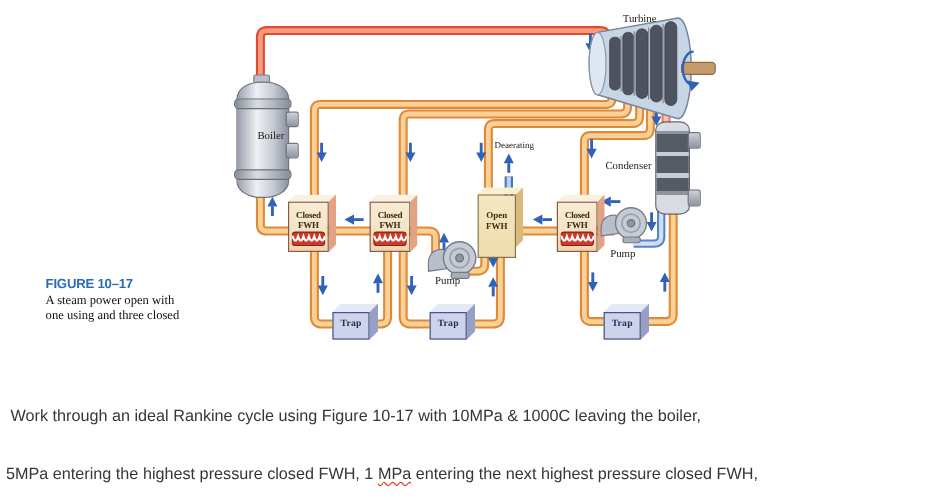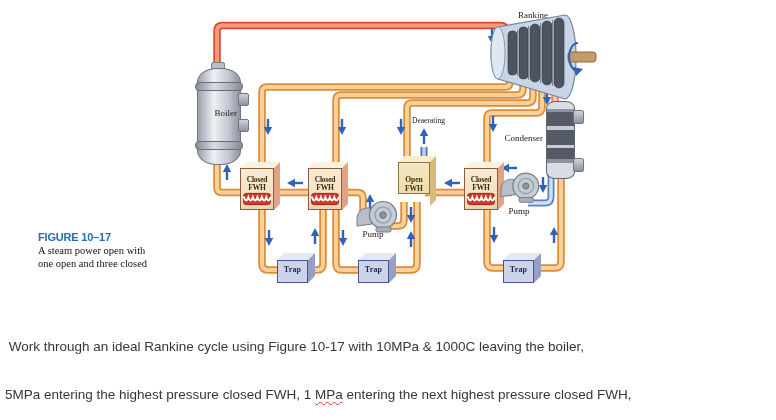--- a/index.html
+++ b/index.html
@@ -33,21 +33,21 @@
        #555b66 37% 56%,#c8ccd4 56% 61%,#555b66 61% 75%,#8d93a0 75% 80%,#d9dde3 80% 100%);}
   
   .box3d{position:absolute;z-index:2;}
   .box3d .top,.box3d .side,.box3d .face{position:absolute;}
   .fwh .face{left:0;top:6px;width:34px;height:42px;background:linear-gradient(180deg,#f7ecd2,#f3e2c2 70%,#efd2ae);
       border:1px solid #8a5b40;box-sizing:border-box;text-align:center;}
   .fwh .top{left:0;top:0;width:40px;height:6px;background:#f9f2e0;clip-path:polygon(0 100%,15% 0,100% 0,85% 100%);}
   .fwh .side{left:34px;top:0;width:6px;height:48px;background:#e2a283;clip-path:polygon(0 12.5%,100% 0,100% 87.5%,0 100%);}
   .fwh-label{font-size:7.5px;font-weight:700;color:#3c2a16;line-height:8px;padding-top:7px;letter-spacing:-0.2px;}
   .coil{position:absolute;left:2px;bottom:3px;width:28px;height:14px;}
-  .ofwh .face{left:0;top:6px;width:32px;height:32px;background:linear-gradient(180deg,#f4e8c2,#eedcac);
+  .ofwh .face{left:0;top:6px;width:32px;height:53px;background:linear-gradient(180deg,#f4e8c2,#eedcac);
       border:1px solid #8a7340;box-sizing:border-box;text-align:center;}
   .ofwh .top{left:0;top:0;width:38px;height:6px;background:#f7efcd;clip-path:polygon(0 100%,15.8% 0,100% 0,84.2% 100%);}
   .ofwh .side{left:32px;top:0;width:6px;height:50px;background:#d8ba7c;clip-path:polygon(0 12%,100% 0,100% 88%,0 100%);}
   .ofwh-label{font-size:7.5px;font-weight:700;color:#3c2f12;line-height:9px;padding-top:12px;}
   .trap .face{left:0;top:7px;width:31px;height:23px;background:#ccd3ea;border:1px solid #4a5488;box-sizing:border-box;
       text-align:center;}
   .trap .top{left:0;top:0;width:38px;height:7px;background:#e4e9f7;clip-path:polygon(0 100%,18.4% 0,100% 0,81.6% 100%);}
   .trap .side{left:31px;top:0;width:7px;height:30px;background:#96a0c4;clip-path:polygon(0 23.3%,100% 0,100% 76.7%,0 100%);}
   .trap-label{font-size:8px;color:#232c58;padding-top:4px;font-weight:700;letter-spacing:0.2px;}
   
@@ -182,21 +182,21 @@
     <g stroke="#7d8591" stroke-width="1">
       <line x1="29.5" y1="20" x2="29.5" y2="66"></line>
         <line x1="40.5" y1="16" x2="40.5" y2="70"></line>
       <line x1="52.5" y1="13" x2="52.5" y2="73"></line>
         <line x1="64.5" y1="10" x2="64.5" y2="76"></line>
     </g>
     <rect x="80" y="42" width="28" height="10" rx="3" fill="#c79a6b" stroke="#8a6a42" stroke-width="1"></rect>
     <path d="M 90,33 A 9,14 0 1 0 90,61" fill="none" stroke="#2f62b8" stroke-width="2"></path>
     <polygon points="85,57 95,59 88,66" fill="#2f62b8"></polygon>
   </svg>
-  <div class="lbl small-lbl" style="left:503px;top:10px;width:60px;text-align:center;">Rankine</div>
+  <div class="lbl small-lbl" style="left:503px;top:10px;width:60px;text-align:center;">Turbine</div>
 
   <div class="component condenser">
     <div class="nozzle" style="left:26px;top:8px;width:9px;height:12px"></div>
     <div class="nozzle" style="left:26px;top:56px;width:9px;height:12px"></div>
   </div>
   <div class="lbl small-lbl" style="left:478px;top:133px;width:65px;text-align:right;">Condenser</div>
 
   <div class="box3d fwh" style="left:240px;top:162px;width:40px;height:48px">
     <div class="top"></div>
     <div class="side"></div>
@@ -282,21 +282,21 @@
     <div class="top"></div>
     <div class="side"></div>
     <div class="face">
       <div class="trap-label">Trap</div>
     </div>
   </div>
 
   <div class="abs caption-tag" style="color:#2a6cb4;">FIGURE 10–17</div>
   <div class="abs caption-body">
     <div>A steam power open with</div>
-    <div>one open and three closed</div>
+    <div>one using and three closed</div>
   </div>
 
   <div class="abs problem">
     <div> Work through an ideal Rankine cycle using Figure 10-17 with 10MPa &amp; 1000C leaving the boiler,</div>
     <div><span>5MPa entering the highest pressure closed FWH, 1 </span><span class="wavy">MPa</span><span> entering the next highest pressure closed FWH,</span></div>
     
     
     
   </div>
 

